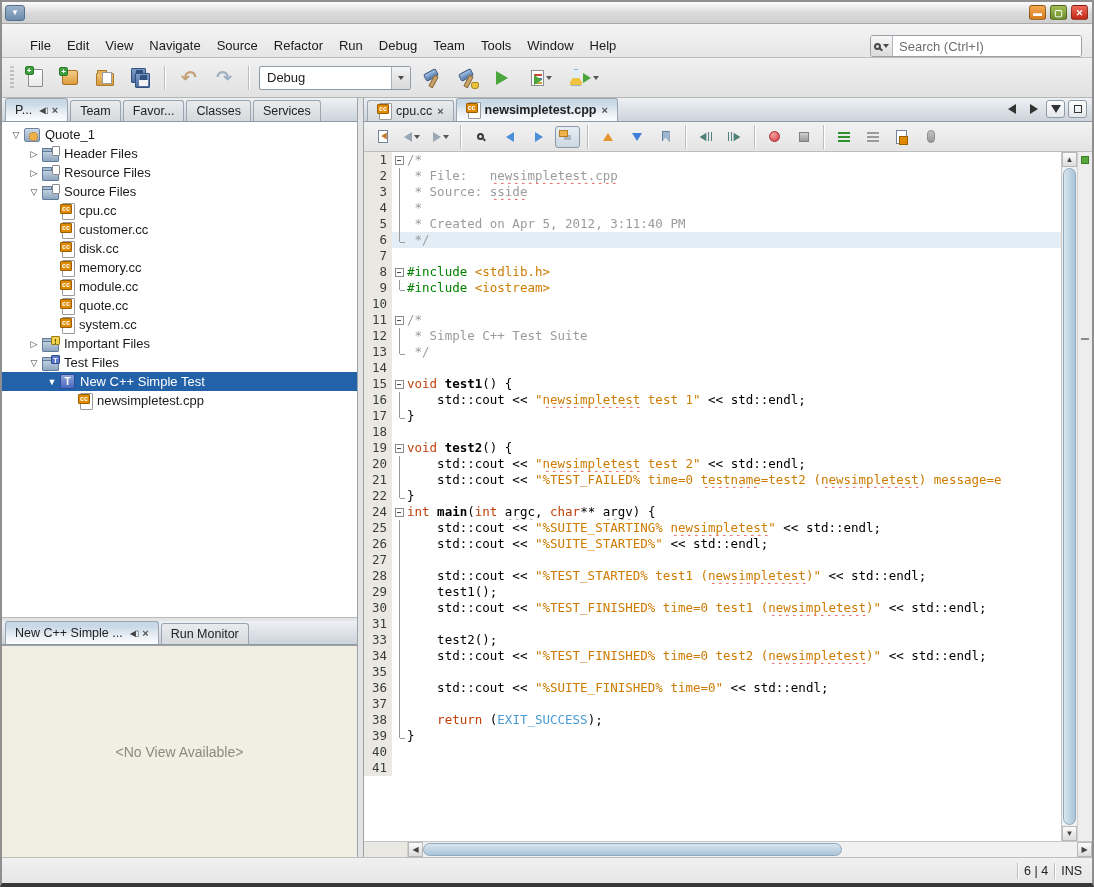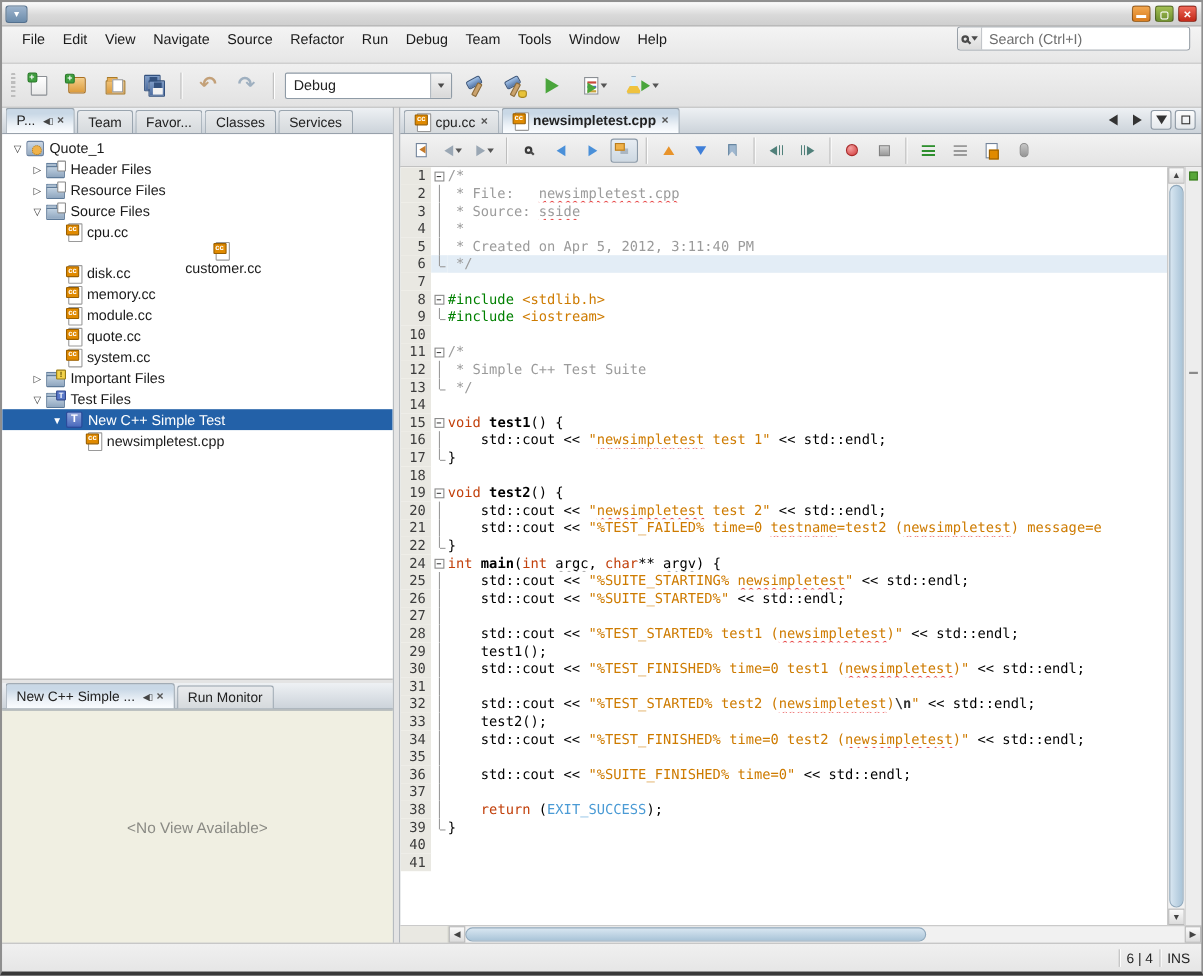--- a/index.html
+++ b/index.html
@@ -18,22 +18,22 @@
     background:radial-gradient(circle at 35% 30%, #ffd27a, #e2531d 55%, #9c2d0f); border:1px solid #7e2a10; }
   .title-text { font-weight:bold; font-size:12.5px; color:#111; }
   .win-controls { margin-left:auto; display:flex; gap:4px; padding-right:4px; }
   .wc { width:17px; height:15px; border-radius:3px; color:#fff; font-size:9px; line-height:14px;
     text-align:center; border:1px solid rgba(0,0,0,.35); font-weight:bold; }
   .wc.min { background:linear-gradient(#f2a851,#d97c1e); }
   .wc.max { background:linear-gradient(#a3bf54,#6d8f2f); }
   .wc.close { background:linear-gradient(#ef6a5a,#c22717); }
 
   
-  .menubar { height:34px; flex:none; display:flex; align-items:flex-start;
-    background:linear-gradient(#f4f4f4,#e6e6e6); border-bottom:1px solid #bdbdbd; padding-left:10px; }
+  .menubar { height:34px; flex:none; display:flex; align-items:flex-end;
+    background:linear-gradient(#f4f4f4,#e6e6e6); border-bottom:1px solid #bdbdbd; padding-left:20px; }
   .menu-item { padding:4px 8px; font-size:13px; color:#1a1a1a; cursor:default; }
   .search-wrap { margin-left:auto; margin-right:10px; display:flex; height:22px; width:212px;
     border:1px solid #98a0a8; border-radius:3px; overflow:hidden; background:#fff; }
   .search-iconseg { width:28px; background:linear-gradient(#f7f7f7,#dcdcdc); border-right:1px solid #b5b9bd;
     display:flex; align-items:center; justify-content:center; gap:2px; }
   .mag { width:7px; height:7px; border:2px solid #4a4a4a; border-radius:50%; position:relative; }
   .mag::after { content:""; position:absolute; width:5px; height:2px; background:#4a4a4a;
     transform:rotate(45deg); right:-4px; bottom:-2px; }
   .mini-caret { width:0; height:0; border-left:3px solid transparent; border-right:3px solid transparent; border-top:4px solid #4a4a4a; }
   .search-input { border:0; outline:0; flex:1; font-size:13px; padding:0 6px; color:#333; font-family:"Liberation Sans",sans-serif; }
@@ -356,21 +356,21 @@
             <span class="ic ic-folder">
               <span class="badge page-b"></span>
             </span>
             <span class="tlabel">Source Files</span>
           </div>
           <div class="trow" style="padding-left: 42px;">
             <span class="exp"></span>
             <span class="ic ic-cc"></span>
             <span class="tlabel">cpu.cc</span>
           </div>
-          <div class="trow" style="padding-left: 42px; flex-direction: column;">
+          <div class="trow" style="padding-left: 42px;">
             <span class="exp"></span>
             <span class="ic ic-cc"></span>
             <span class="tlabel">customer.cc</span>
           </div>
           <div class="trow" style="padding-left: 42px;">
             <span class="exp"></span>
             <span class="ic ic-cc"></span>
             <span class="tlabel">disk.cc</span>
           </div>
           <div class="trow" style="padding-left: 42px;">
@@ -565,21 +565,20 @@
             <div class="cl"><span class="ln">21</span><span class="fold f-m"></span><span class="ct"><span>    std::cout &lt;&lt; </span><span class="str">"%TEST_FAILED% time=0 </span><span class="str err">testname</span><span class="str">=test2 (</span><span class="str err">newsimpletest</span><span class="str">) message=e</span></span></div>
             <div class="cl"><span class="ln">22</span><span class="fold f-e"></span><span class="ct"><span>}</span></span></div>
             <div class="cl"><span class="ln">24</span><span class="fold f-s"></span><span class="ct"><span class="kw">int </span><span class="bold">main</span><span>(</span><span class="kw">int</span><span> </span><span class="pl wav">argc</span><span>, </span><span class="kw">char</span><span>** </span><span class="pl wav">argv</span><span>) {</span></span></div>
             <div class="cl"><span class="ln">25</span><span class="fold f-m"></span><span class="ct"><span>    std::cout &lt;&lt; </span><span class="str">"%SUITE_STARTING% </span><span class="str err">newsimpletest</span><span class="str">"</span><span> &lt;&lt; std::endl;</span></span></div>
             <div class="cl"><span class="ln">26</span><span class="fold f-m"></span><span class="ct"><span>    std::cout &lt;&lt; </span><span class="str">"%SUITE_STARTED%"</span><span> &lt;&lt; std::endl;</span></span></div>
             <div class="cl"><span class="ln">27</span><span class="fold f-m"></span><span class="ct"></span></div>
             <div class="cl"><span class="ln">28</span><span class="fold f-m"></span><span class="ct"><span>    std::cout &lt;&lt; </span><span class="str">"%TEST_STARTED% test1 (</span><span class="str err">newsimpletest</span><span class="str">)"</span><span> &lt;&lt; std::endl;</span></span></div>
             <div class="cl"><span class="ln">29</span><span class="fold f-m"></span><span class="ct"><span>    test1();</span></span></div>
             <div class="cl"><span class="ln">30</span><span class="fold f-m"></span><span class="ct"><span>    std::cout &lt;&lt; </span><span class="str">"%TEST_FINISHED% time=0 test1 (</span><span class="str err">newsimpletest</span><span class="str">)"</span><span> &lt;&lt; std::endl;</span></span></div>
             <div class="cl"><span class="ln">31</span><span class="fold f-m"></span><span class="ct"></span></div>
-            <div class="cl"><span class="ln">32</span><span class="fold f-m"></span><span class="ct"><span>    std::cout &lt;&lt; </span><span class="str">"%TEST_STARTED% test2 (</span><span class="str err">newsimpletest</span><span class="str">)</span><span class="esc">\n</span><span class="str">"</span><span> &lt;&lt; std::endl;</span></span></div>
             <div class="cl"><span class="ln">33</span><span class="fold f-m"></span><span class="ct"><span>    test2();</span></span></div>
             <div class="cl"><span class="ln">34</span><span class="fold f-m"></span><span class="ct"><span>    std::cout &lt;&lt; </span><span class="str">"%TEST_FINISHED% time=0 test2 (</span><span class="str err">newsimpletest</span><span class="str">)"</span><span> &lt;&lt; std::endl;</span></span></div>
             <div class="cl"><span class="ln">35</span><span class="fold f-m"></span><span class="ct"></span></div>
             <div class="cl"><span class="ln">36</span><span class="fold f-m"></span><span class="ct"><span>    std::cout &lt;&lt; </span><span class="str">"%SUITE_FINISHED% time=0"</span><span> &lt;&lt; std::endl;</span></span></div>
             <div class="cl"><span class="ln">37</span><span class="fold f-m"></span><span class="ct"></span></div>
             <div class="cl"><span class="ln">38</span><span class="fold f-m"></span><span class="ct"><span>    </span><span class="kw">return</span><span> (</span><span class="mac">EXIT_SUCCESS</span><span>);</span></span></div>
             <div class="cl"><span class="ln">39</span><span class="fold f-e"></span><span class="ct"><span>}</span></span></div>
             <div class="cl"><span class="ln">40</span><span class="fold"></span><span class="ct"></span></div>
             <div class="cl"><span class="ln">41</span><span class="fold"></span><span class="ct"></span></div>
           </div>

